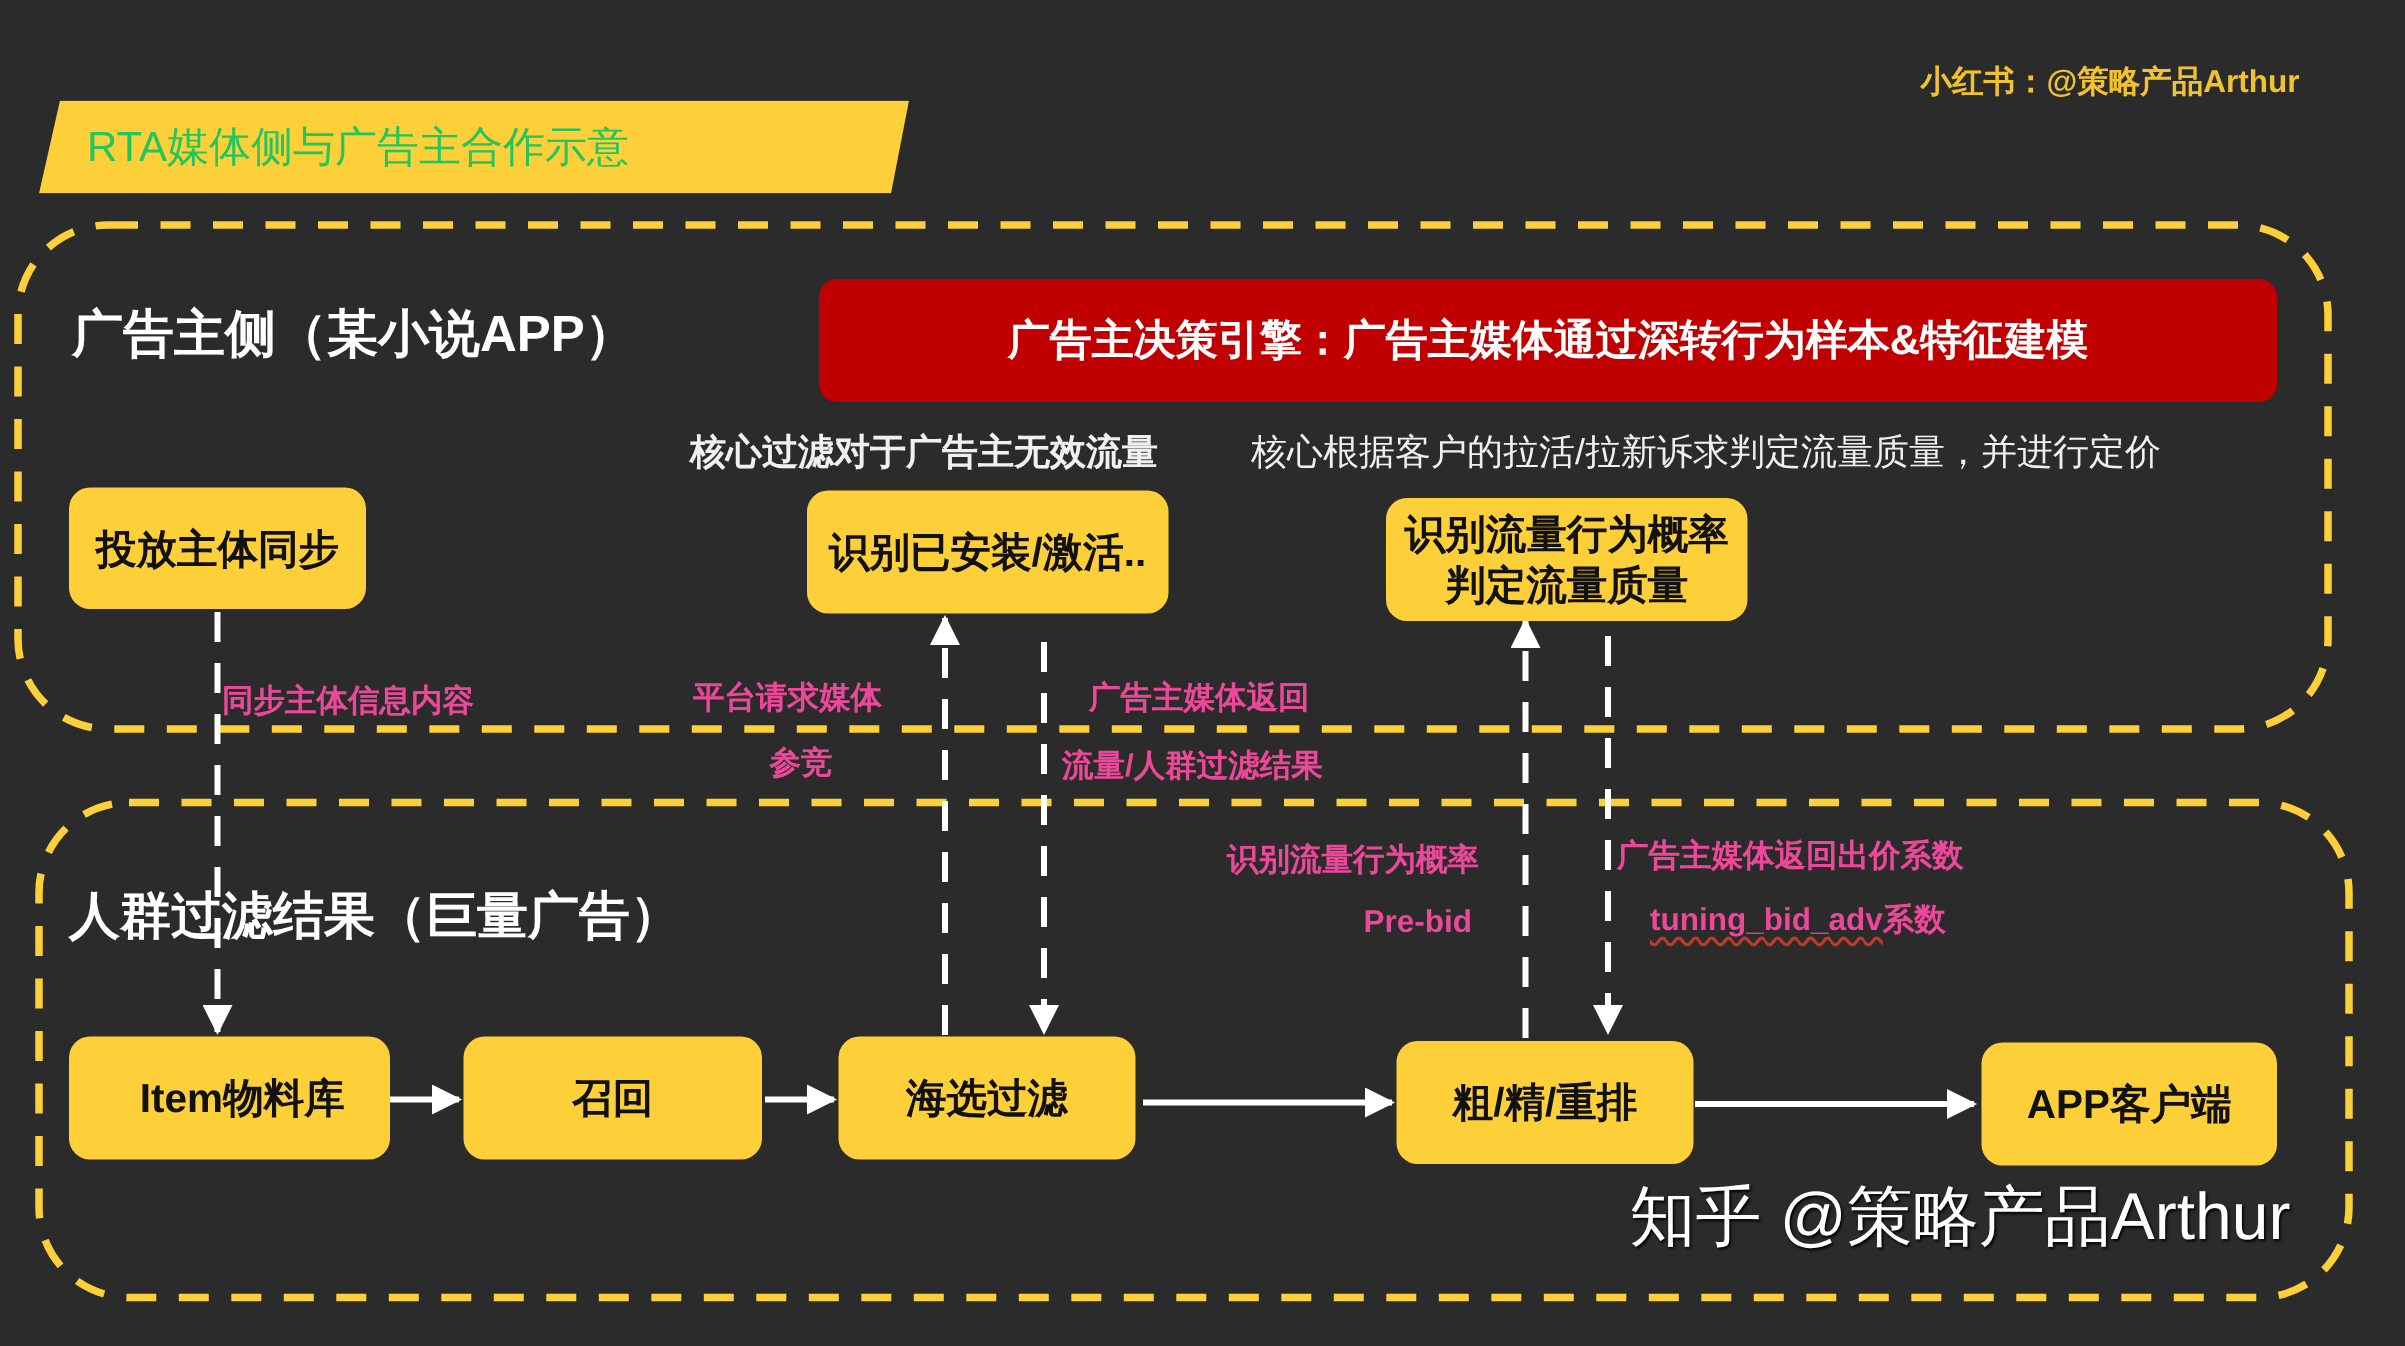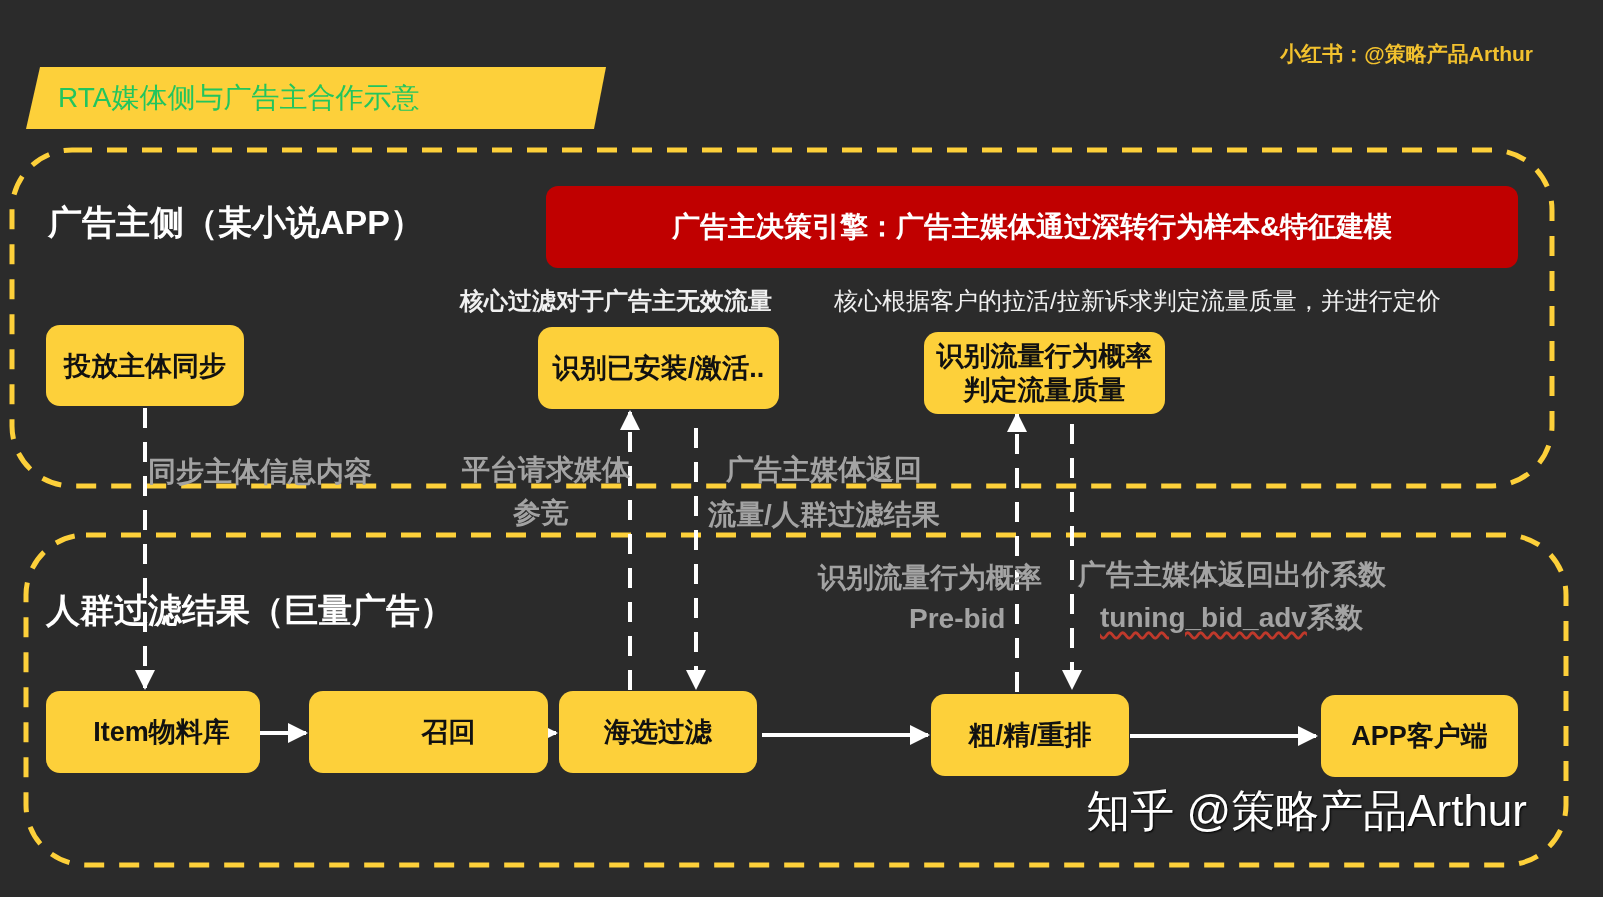--- a/index.html
+++ b/index.html
@@ -32,21 +32,21 @@
   }
   .note {
     font-size:24px; color:#f0f0f0;
   }
   .ybox {
     background:#fdd03a; border-radius:14px;
     display:flex; align-items:center; justify-content:center; text-align:center;
     color:#111; font-size:27px; font-weight:bold; line-height:34px;
   }
   .ylabel {
-    font-size:28px; font-weight:bold; color:#a3a3a3; white-space:nowrap;
+    font-size:21px; font-weight:bold; color:#ec4899; white-space:nowrap;
   }
   .squiggle { text-decoration: underline wavy #c0392b; text-underline-offset:4px; }
   .watermark {
     right:76px; top:782px; font-size:44px; color:#ffffff;
     text-shadow: 1px 1px 2px #000;
   }
   svg.overlay { position:absolute; left:0; top:0; }
 </style>
 </head>
 <body>
@@ -100,18 +100,18 @@
 <div class="abs ylabel" style="left:726px; top:451px;">广告主媒体返回</div>
 <div class="abs ylabel" style="left:708px; top:496px;">流量/人群过滤结果</div>
 <div class="abs ylabel" style="left:818px; top:559px;">识别流量行为概率</div>
 <div class="abs ylabel" style="left:909px; top:603px;">Pre-bid</div>
 <div class="abs ylabel" style="left:1078px; top:556px;">广告主媒体返回出价系数</div>
 <div class="abs ylabel" style="left:1100px; top:599px;"><span class="squiggle">tuning_bid_adv</span><span>系数</span></div>
 
 <div class="abs section-title" style="left:46px; top:588px;">人群过滤结果（巨量广告）</div>
 
 <div class="abs ybox" style="left:46px; top:691px; width:197px; height:82px;padding-left:17px;">Item物料库</div>
-<div class="abs ybox" style="left:309px; top:691px; width:199px; height:82px;padding-left:40px;">召回</div>
+<div class="abs ybox" style="left:309px; top:691px; width:199px; height:82px;">召回</div>
 <div class="abs ybox" style="left:559px; top:691px; width:198px; height:82px;">海选过滤</div>
 <div class="abs ybox" style="left:931px; top:694px; width:198px; height:82px;">粗/精/重排</div>
 <div class="abs ybox" style="left:1321px; top:695px; width:197px; height:82px;">APP客户端</div>
 
 <div class="abs watermark">知乎 @策略产品Arthur</div>
 
 </body></html>

